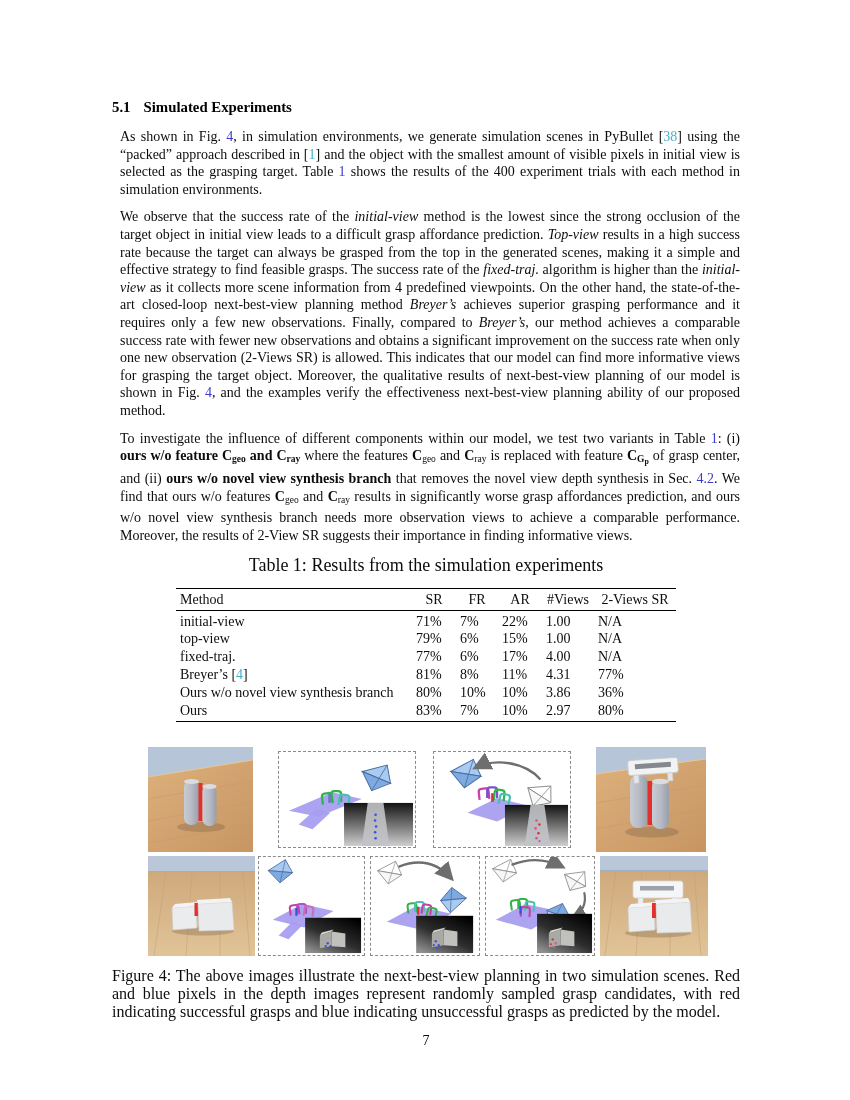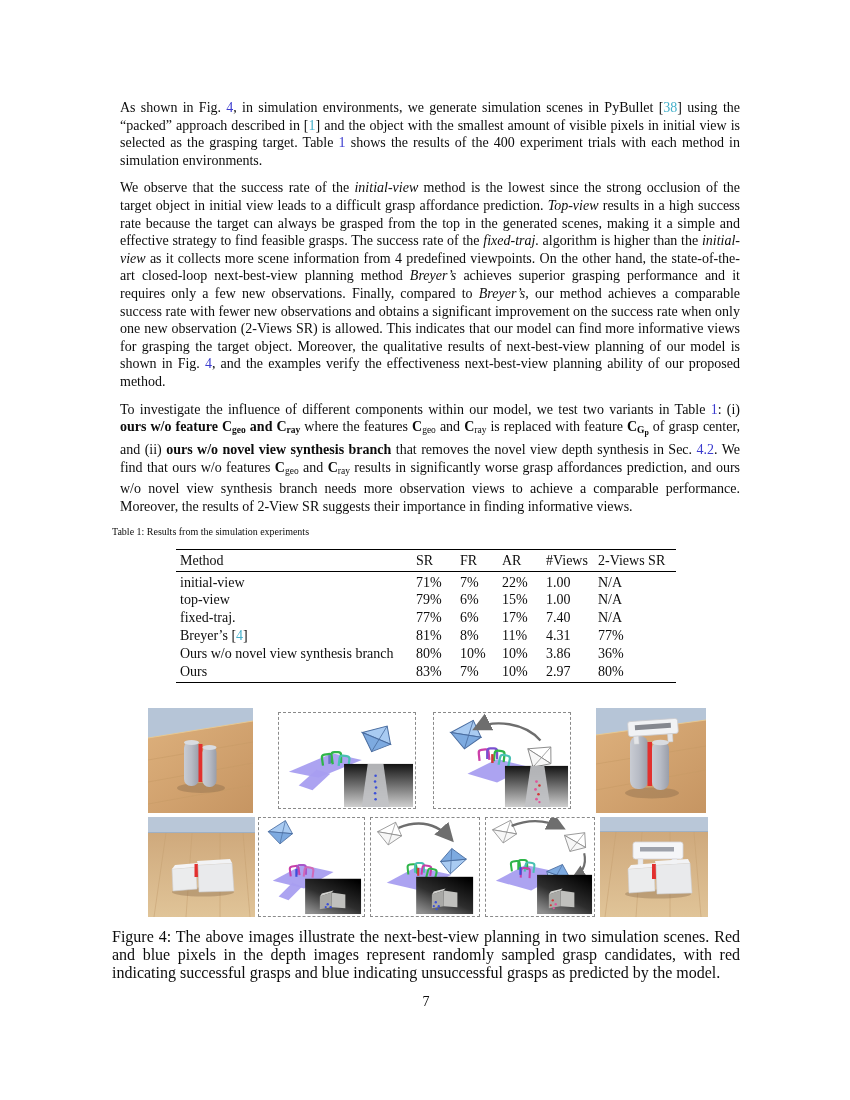--- a/index.html
+++ b/index.html
@@ -10,25 +10,25 @@
   h2.sechead .hnum{display:inline-block;margin-right:13px;}
   p.para{font-size:14px;line-height:17.6px;text-align:justify;margin:0 0 10px 8px;color:#0c0c0c;}
   .i{font-style:italic;}
   .b{font-weight:bold;}
   .ref{color:#3a3ace;}
   .cite{color:#45b1cb;}
   .sub{font-size:0.68em;vertical-align:-0.22em;}
   .sub2{font-size:0.56em;vertical-align:-0.45em;}
   
   .tablewrap{margin-top:6px;}
-  .tcaption{font-size:10px;margin:0 0 4px 0;color:#0c0c0c;}
+  .tcaption{text-align:center;font-size:18px;margin:0 0 4px 0;color:#0c0c0c;}
   table.tbl{border-collapse:collapse;margin:12px auto;font-size:14px;table-layout:fixed;}
   table.tbl th,table.tbl td{padding:0 4px;height:17.8px;line-height:17.8px;font-weight:normal;
       white-space:nowrap;overflow:visible;color:#0c0c0c;}
-  table.tbl th{text-align:left;}
+  table.tbl th{text-align:center;}
   table.tbl th.cmethod,table.tbl td.cmethod{text-align:left;}
   table.tbl td{text-align:left;}
   tr.hrow th{border-top:1.6px solid #000;border-bottom:1px solid #000;height:21px;line-height:21px;}
   tr.g2first td{border-top:1px solid #000;padding-top:2px;}
   tr.lastrow td{border-bottom:1.6px solid #000;padding-bottom:2px;}
   tr.g1first td{padding-top:2px;}
   
   .figure{margin:25px 0 0 36px;width:560px;}
   .figrow{display:flex;align-items:flex-start;}
   .figrow1{height:105px;margin-bottom:4px;}
@@ -79,20 +79,21 @@
       <polygon points="0,10 30,18 12,28" fill="#f7f7f7" stroke="#8a8a8a" stroke-width="1"></polygon>
       <line x1="24" y1="0" x2="12" y2="28" stroke="#8a8a8a" stroke-width="0.8"></line>
     </g>
     <path id="stp" d="M1,12 L1,4 Q1,1 4,1 L8,1 Q11,1 11,4 L11,12" fill="none" stroke-width="2.3"></path>
   </defs>
 </svg>
 
 <div class="page">
   <div class="content">
 
+    <h2 class="sechead"><span class="hnum">5.1</span><span>Simulated Experiments</span></h2>
 
     <p class="para"><span>As shown in Fig. </span><span class="ref">4</span><span>, in simulation environments, we generate simulation scenes in PyBullet [</span><span class="cite">38</span><span>] using the “packed” approach described in [</span><span class="cite">1</span><span>] and the object with the smallest amount of visible pixels in initial view is selected as the grasping target. Table </span><span class="ref">1</span><span> shows the results of the 400 experiment trials with each method in simulation environments.</span></p>
     <p class="para"><span>We observe that the success rate of the </span><span class="i">initial-view</span><span> method is the lowest since the strong occlusion of the target object in initial view leads to a difficult grasp affordance prediction. </span><span class="i">Top-view</span><span> results in a high success rate because the target can always be grasped from the top in the generated scenes, making it a simple and effective strategy to find feasible grasps. The success rate of the </span><span class="i">fixed-traj.</span><span> algorithm is higher than the </span><span class="i">initial-view</span><span> as it collects more scene information from 4 predefined viewpoints. On the other hand, the state-of-the-art closed-loop next-best-view planning method </span><span class="i">Breyer’s</span><span> achieves superior grasping performance and it requires only a few new observations. Finally, compared to </span><span class="i">Breyer’s</span><span>, our method achieves a comparable success rate with fewer new observations and obtains a significant improvement on the success rate when only one new observation (2-Views SR) is allowed. This indicates that our model can find more informative views for grasping the target object. Moreover, the qualitative results of next-best-view planning of our model is shown in Fig. </span><span class="ref">4</span><span>, and the examples verify the effectiveness next-best-view planning ability of our proposed method.</span></p>
     <p class="para"><span>To investigate the influence of different components within our model, we test two variants in Table </span><span class="ref">1</span><span>: (i) </span><span class="b">ours w/o feature </span><span class="b">C</span><span class="sub b">geo</span><span class="b"> and </span><span class="b">C</span><span class="sub b">ray</span><span> where the features </span><span class="b">C</span><span class="sub">geo</span><span> and </span><span class="b">C</span><span class="sub">ray</span><span> is replaced with feature </span><span class="b">C</span><span class="sub b">G</span><span class="sub2 b">p</span><span> of grasp center, and (ii) </span><span class="b">ours w/o novel view synthesis branch</span><span> that removes the novel view depth synthesis in Sec. </span><span class="ref">4.2</span><span>. We find that ours w/o features </span><span class="b">C</span><span class="sub">geo</span><span> and </span><span class="b">C</span><span class="sub">ray</span><span> results in significantly worse grasp affordances prediction, and ours w/o novel view synthesis branch needs more observation views to achieve a comparable performance. Moreover, the results of 2-View SR suggests their importance in finding informative views.</span></p>
 
     <div class="tablewrap">
       <div class="tcaption">Table 1: Results from the simulation experiments</div>
       <table class="tbl">
         <colgroup>
           <col style="width:236px">
@@ -127,21 +128,21 @@
             <td>6%</td>
             <td>15%</td>
             <td>1.00</td>
             <td>N/A</td>
           </tr>
           <tr>
             <td class="cmethod"><span>fixed-traj.</span></td>
             <td>77%</td>
             <td>6%</td>
             <td>17%</td>
-            <td>7.40</td>
+            <td>4.00</td>
             <td>N/A</td>
           </tr>
           <tr>
             <td class="cmethod"><span>Breyer’s [</span><span class="cite">4</span><span>]</span></td>
             <td>81%</td>
             <td>8%</td>
             <td>11%</td>
             <td>4.31</td>
             <td>77%</td>
           </tr>

